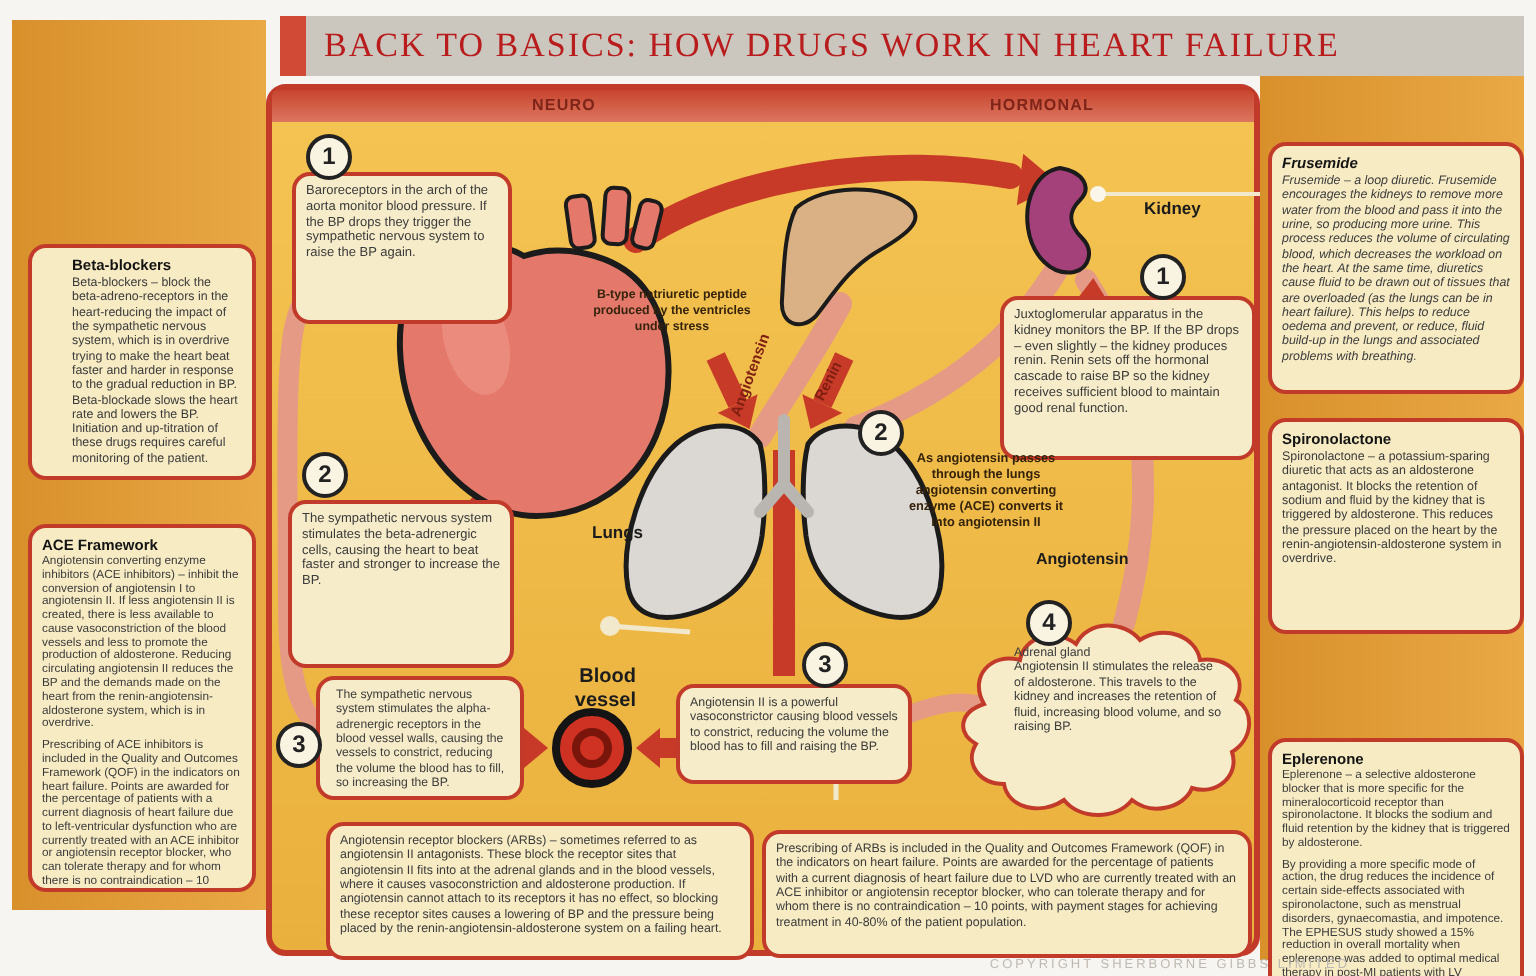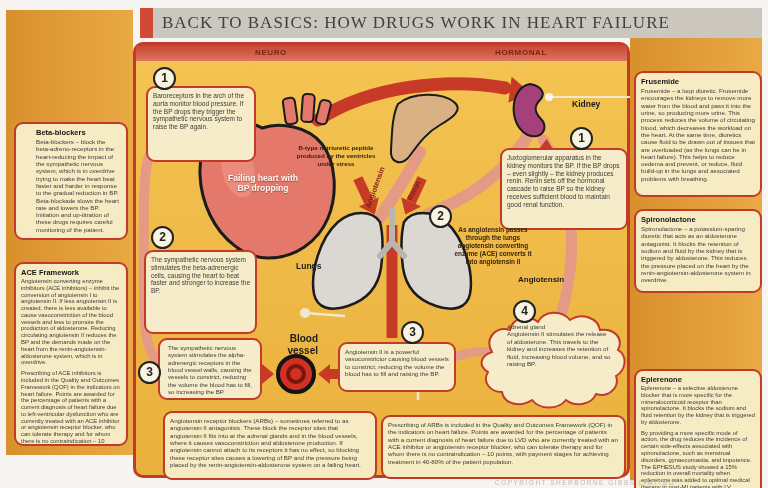--- a/index.html
+++ b/index.html
@@ -7,21 +7,21 @@
           font-family:"Liberation Sans", sans-serif; overflow:hidden; }
   .col { position:absolute; background:linear-gradient(90deg,#D8902B,#E9A945); }
   #center-panel { position:absolute; left:133px; top:42px; width:497px; height:436px;
     background:linear-gradient(180deg,#F4C452,#EAB03D); border:3px solid #C23B2A;
     border-radius:10px; box-sizing:border-box; z-index:1; }
   #title-bar { position:absolute; left:140px; top:8px; width:622px; height:30px;
     background:#CBC6BE; z-index:3; }
   #title-accent { position:absolute; left:0; top:0; width:13px; height:30px; background:#D04A35; }
   #title-text { position:absolute; left:22px; top:0; line-height:30px;
     font-family:"Liberation Serif", serif; font-size:17px; letter-spacing:1px;
-    color:#404040; white-space:nowrap; }
+    color:#b91c1c; white-space:nowrap; }
   #header-bar { position:absolute; left:136px; top:45px; width:491px; height:16px;
     background:linear-gradient(180deg,#C8452F,#DC7660); z-index:2; border-radius:3px 3px 0 0; }
   .pathway-lbl { position:absolute; top:48px; width:90px; text-align:center;
     font-size:8px; font-weight:bold; letter-spacing:0.6px; color:#7E2418; z-index:3; }
   svg#art { position:absolute; left:0; top:0; z-index:2; }
   .cream-box { position:absolute; background:#F7EBC4; border:2px solid #C23B2A;
     border-radius:9px; padding:4px 5px; box-sizing:border-box; overflow:hidden; z-index:4; }
   .cream-box h4 { margin:0 0 1px 0; font-size:7.5px; color:#141414; }
   .cream-box p { margin:0; font-size:6.2px; line-height:1.18; color:#3b3b3b; }
   .cream-box p + p { margin-top:4px; }
@@ -47,21 +47,21 @@
   <div class="col" style="left:630px; top:38px; width:132px; height:442px;"></div>
 
   <div id="center-panel"></div>
 
   <div id="title-bar">
     <div id="title-accent"></div>
     <div id="title-text">BACK TO BASICS: HOW DRUGS WORK IN HEART FAILURE</div>
   </div>
 
   <div id="header-bar"></div>
-  <div class="pathway-lbl" style="left:226px;">NEURO</div>
+  <div class="pathway-lbl" style="left:237px;">NEURO</div>
   <div class="pathway-lbl" style="left:476px;">HORMONAL</div>
 
   <svg id="art" width="768" height="488" viewBox="0 0 768 488">
 
     <path d="M 240 118 C 205 100 160 118 148 160 C 142 180 144 240 144 300 C 144 345 150 368 180 372 L 252 372" fill="none" stroke="#E49A85" stroke-width="10" stroke-linecap="round"></path>
 
     <path d="M 318 120 C 370 85 450 78 505 88" fill="none" stroke="#C83A28" stroke-width="13" stroke-linecap="round"></path>
     <g transform="translate(512,90) rotate(277)">
       <polygon points="-13,-2 13,-2 0,18" fill="#C83A28"></polygon>
     </g>
@@ -134,25 +134,25 @@
   <div class="cream-box" style="left:14px; top:122px; width:114px; height:118px;padding-left:20px;">
     <h4>Beta-blockers</h4>
     <p>Beta-blockers – block the beta-adreno-receptors in the heart-reducing the impact of the sympathetic nervous system, which is in overdrive trying to make the heart beat faster and harder in response to the gradual reduction in BP. Beta-blockade slows the heart rate and lowers the BP. Initiation and up-titration of these drugs requires careful monitoring of the patient.</p>
   </div>
   <div class="cream-box tight" style="left:14px; top:262px; width:114px; height:184px;">
     <h4>ACE Framework</h4>
     <p>Angiotensin converting enzyme inhibitors (ACE inhibitors) – inhibit the conversion of angiotensin I to angiotensin II. If less angiotensin II is created, there is less available to cause vasoconstriction of the blood vessels and less to promote the production of aldosterone. Reducing circulating angiotensin II reduces the BP and the demands made on the heart from the renin-angiotensin-aldosterone system, which is in overdrive.</p>
     <p>Prescribing of ACE inhibitors is included in the Quality and Outcomes Framework (QOF) in the indicators on heart failure. Points are awarded for the percentage of patients with a current diagnosis of heart failure due to left-ventricular dysfunction who are currently treated with an ACE inhibitor or angiotensin receptor blocker, who can tolerate therapy and for whom there is no contraindication – 10 points, with payment stages for achieving treatment in 40-80% of the patient population.</p>
   </div>
 
-  <div class="cream-box" style="left:634px; top:71px; width:128px; height:126px;">
+  <div class="cream-box" style="left:634px; top:71px; width:128px; height:126px;font-style:italic;">
     <h4>Frusemide</h4>
     <p>Frusemide – a loop diuretic. Frusemide encourages the kidneys to remove more water from the blood and pass it into the urine, so producing more urine. This process reduces the volume of circulating blood, which decreases the workload on the heart. At the same time, diuretics cause fluid to be drawn out of tissues that are overloaded (as the lungs can be in heart failure). This helps to reduce oedema and prevent, or reduce, fluid build-up in the lungs and associated problems with breathing.</p>
   </div>
-  <div class="cream-box" style="left:634px; top:209px; width:128px; height:84px;">
+  <div class="cream-box" style="left:634px; top:209px; width:128px; height:108px;">
     <h4>Spironolactone</h4>
     <p>Spironolactone – a potassium-sparing diuretic that acts as an aldosterone antagonist. It blocks the retention of sodium and fluid by the kidney that is triggered by aldosterone. This reduces the pressure placed on the heart by the renin-angiotensin-aldosterone system in overdrive.</p>
   </div>
   <div class="cream-box tight" style="left:634px; top:321px; width:128px; height:159px;margin-top:48px;">
     <h4>Eplerenone</h4>
     <p>Eplerenone – a selective aldosterone blocker that is more specific for the mineralocorticoid receptor than spironolactone. It blocks the sodium and fluid retention by the kidney that is triggered by aldosterone.</p>
     <p>By providing a more specific mode of action, the drug reduces the incidence of certain side-effects associated with spironolactone, such as menstrual disorders, gynaecomastia, and impotence. The EPHESUS study showed a 15% reduction in overall mortality when eplerenone was added to optimal medical therapy in post-MI patients with LV dysfunction and heart failure.</p>
     <p>Studies have shown an increased incidence of hyperkalaemia with eplerenone, so it is important to monitor serum potassium.</p>
   </div>
 
@@ -186,21 +186,20 @@
   </div>
 
   <div class="step-circle" style="left:153px; top:67px;">1</div>
   <div class="step-circle" style="left:151px; top:226px;">2</div>
   <div class="step-circle" style="left:138px; top:361px;">3</div>
   <div class="step-circle" style="left:570px; top:127px;">1</div>
   <div class="step-circle" style="left:429px; top:205px;">2</div>
   <div class="step-circle" style="left:401px; top:321px;">3</div>
   <div class="step-circle" style="left:513px; top:300px;">4</div>
 
-  <div class="lbl" style="left:222px; top:173px; width:82px; text-align:center; font-size:8.5px; line-height:1.2; color:#FDF8F2; text-shadow:0 1px 1px rgba(90,20,10,0.5);">Failing heart with BP dropping</div>
   <div class="lbl" style="left:294px; top:144px; width:84px; text-align:center; font-size:6.2px; line-height:1.25; color:#35230c;">B-type natriuretic peptide produced by the ventricles under stress</div>
   <div class="lbl" style="left:556px; top:99px; font-size:8.5px;padding-left:16px;">Kidney</div>
   <div class="lbl" style="left:296px; top:261px; font-size:8.5px;">Lungs</div>
   <div class="lbl" style="left:276px; top:333px; width:42px; text-align:right; font-size:10px; line-height:1.2;">Blood vessel</div>
   <div class="lbl" style="left:518px; top:275px; font-size:8px;">Angiotensin</div>
   <div class="lbl rot" style="left:340px; top:183px; width:70px; text-align:center; font-size:7.5px; transform:rotate(-70deg);">Angiotensin</div>
   <div class="lbl rot" style="left:392px; top:186px; width:44px; text-align:center; font-size:7.5px; transform:rotate(-63deg);">Renin</div>
 
   <div id="footer-copy">COPYRIGHT SHERBORNE GIBBS LIMITED</div>
 </div>

